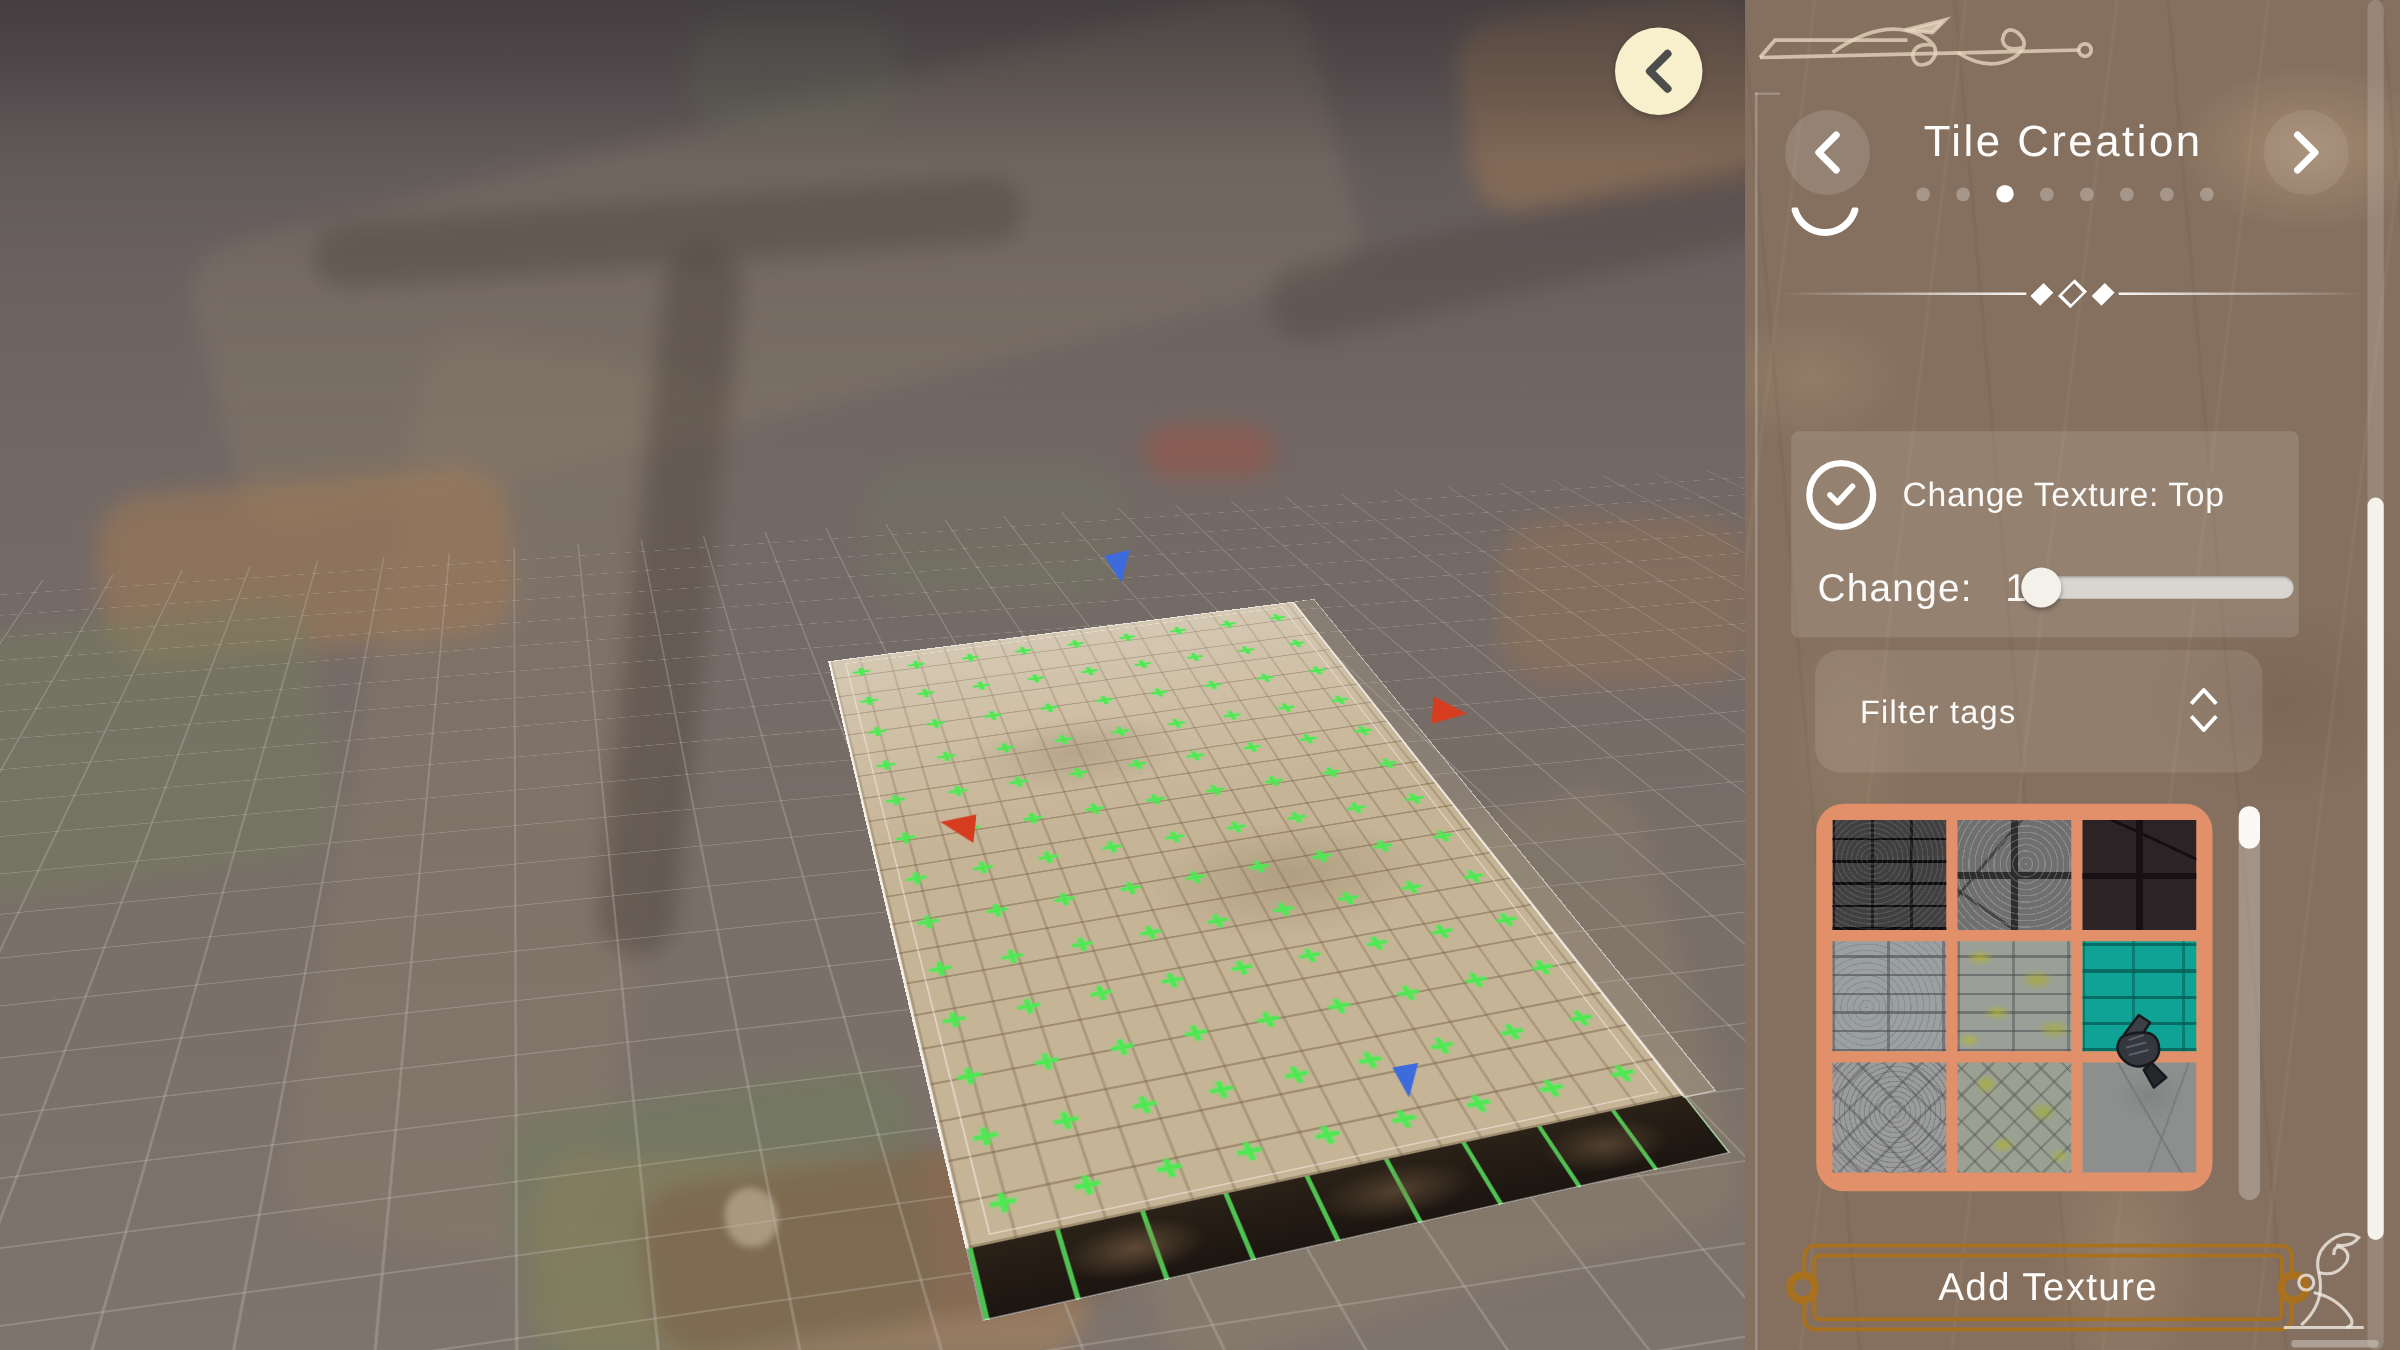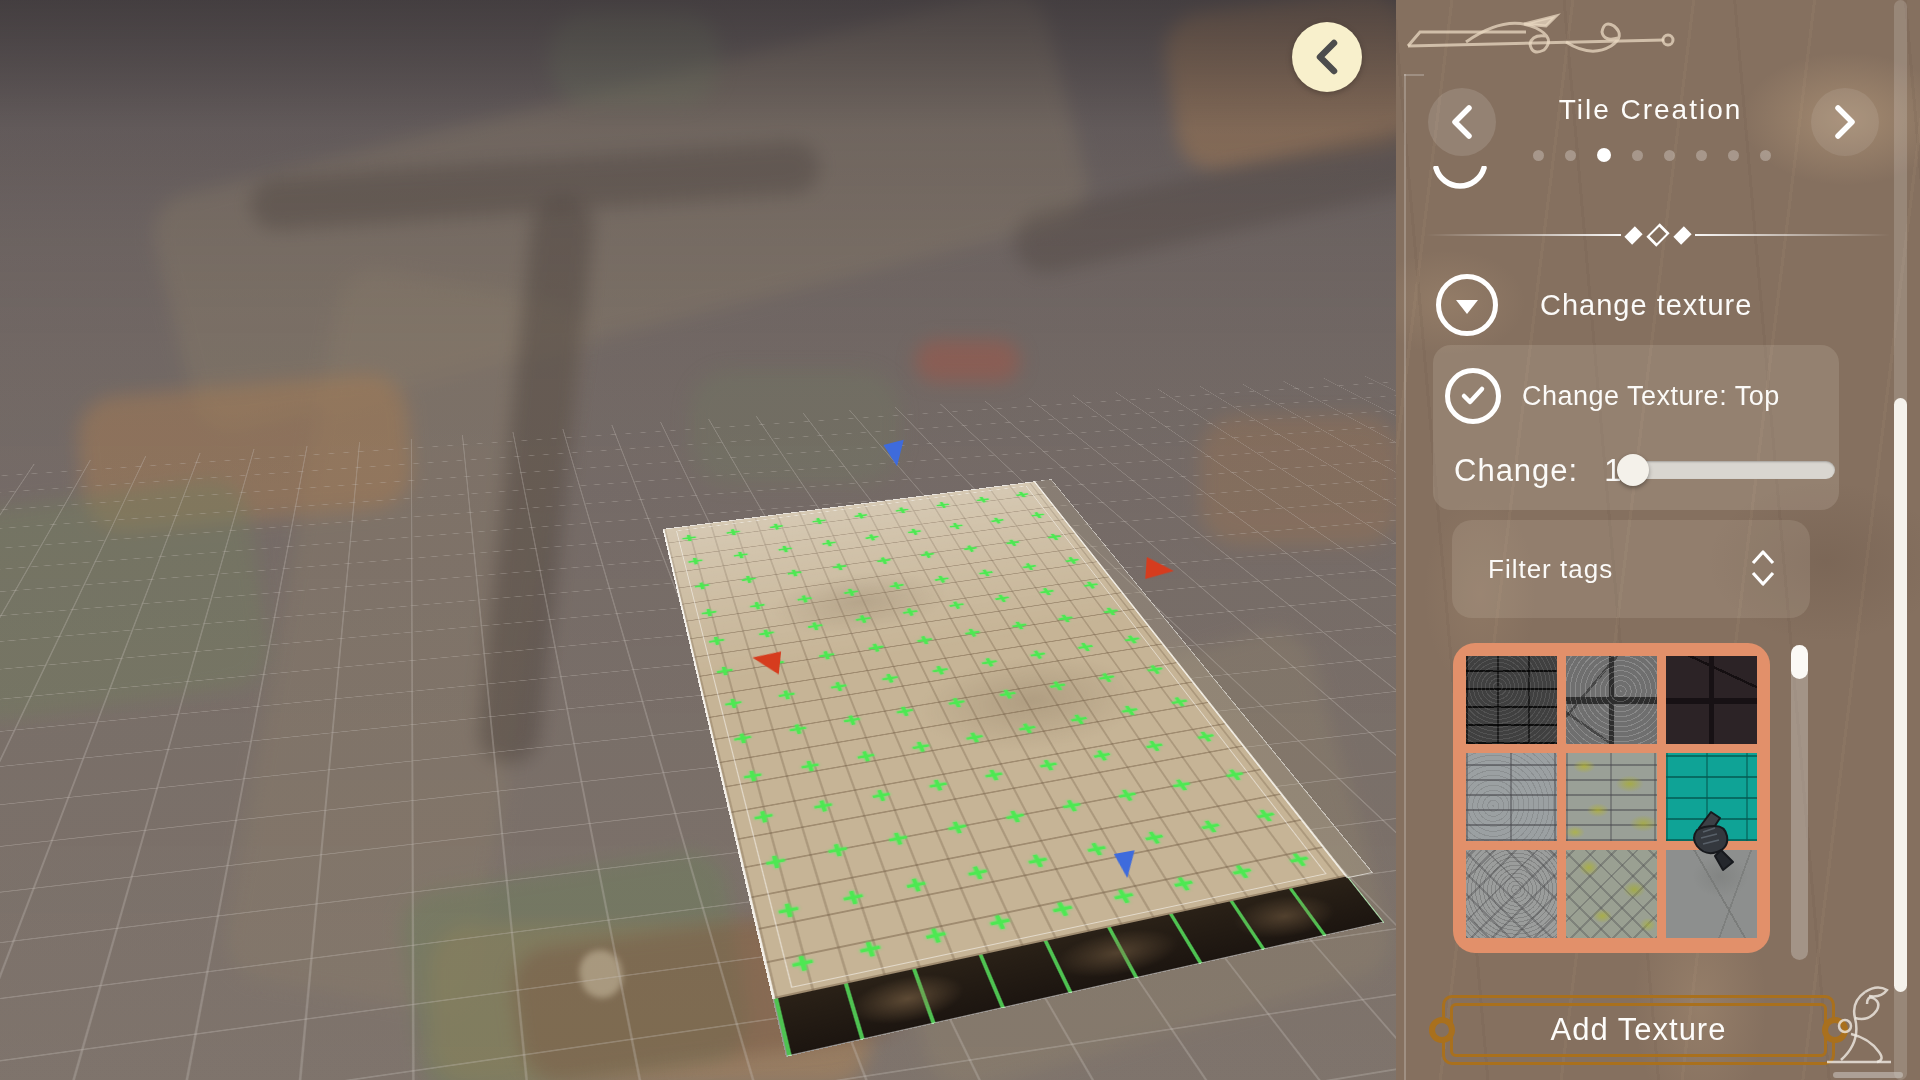--- a/index.html
+++ b/index.html
@@ -94,39 +94,39 @@
 
   .flourish-top { position:absolute; left:10px; top:6px; }
   .flourish-bottom { position:absolute; left:425px; top:982px; }
   .bottom-bar { position:absolute; left:437px; top:1072px; width:70px; height:6px; border-radius:3px; background:rgba(205,200,195,.55); }
 
   .nav-chevron { position:absolute; top:88px; width:68px; height:68px; border-radius:50%;
     display:flex; align-items:center; justify-content:center; cursor:pointer; }
   .nav-left  { left:32px;  background:rgba(255,255,255,.13); }
   .nav-right { left:415px; background:rgba(255,255,255,.09); }
   .panel-title { position:absolute; left:90px; right:105px; top:94px; text-align:center;
-    color:#fdfcfa; font-size:28px; letter-spacing:2px; }
+    color:#fdfcfa; font-size:35px; letter-spacing:2px; }
   .pager { position:absolute; left:0; right:12px; top:148px; display:flex; justify-content:center; align-items:center; gap:21px; }
   .dot { width:11px; height:11px; border-radius:50%; background:rgba(255,255,255,.28); cursor:pointer; }
   .dot.active { width:14px; height:14px; background:#ffffff; }
   .arc-fragment { position:absolute; left:37px; top:166px; }
 
   .divider { position:absolute; left:30px; right:30px; top:222px; height:26px; display:flex; align-items:center; }
   .div-line { flex:1; height:2px; }
   .div-line.l { background:linear-gradient(90deg, rgba(255,255,255,0), rgba(255,255,255,.95)); }
   .div-line.r { background:linear-gradient(270deg, rgba(255,255,255,0), rgba(255,255,255,.95)); }
   .diamond-solid { width:11px; height:11px; background:#fff; transform:rotate(45deg) scaleY(1.35); margin:0 7px; }
   .diamond-open  { width:14px; height:14px; border:2.5px solid #fff; transform:rotate(45deg) scaleY(1.35); margin:0 5px; }
 
   .row-change-texture { position:absolute; left:40px; top:272px; height:66px; display:flex; align-items:center; gap:42px; cursor:pointer; }
   .circle-icon { width:62px; height:62px; border-radius:50%; border:5px solid #fff; display:flex; align-items:center; justify-content:center; flex:none; }
   .tri-down { width:0; height:0; border-left:11px solid transparent; border-right:11px solid transparent; border-top:14px solid #fff; margin-top:3px; }
   .label-lg { color:#fbfaf8; font-size:29px; letter-spacing:1px; }
 
-  .light-box { position:absolute; left:37px; top:345px; width:406px; height:165px; border-radius:18px; background:rgba(255,244,232,.13); }
+  .light-box { position:absolute; left:37px; top:345px; width:406px; height:165px; border-radius:6px; background:rgba(255,244,232,.13); }
   .row-check { position:absolute; left:12px; top:23px; display:flex; align-items:center; gap:21px; cursor:pointer; }
   .circle-check { width:56px; height:56px; border-radius:50%; border:5px solid #fff; display:flex; align-items:center; justify-content:center; flex:none; }
   .label-md { color:#fbfaf8; font-size:27px; letter-spacing:.5px; }
   .row-tiling { position:absolute; left:21px; top:108px; display:flex; align-items:center; }
   .tiling-label { color:#fbfaf8; font-size:31px; letter-spacing:1px; }
   .tiling-value { color:#fbfaf8; font-size:31px; margin-left:26px; }
   .slider { position:absolute; left:165px; top:8px; width:216px; height:18px; border-radius:9px;
     background:#d9d6d0; box-shadow:inset 0 1px 2px rgba(0,0,0,.25); cursor:pointer; }
   .slider-knob { position:absolute; left:-2px; top:-7px; width:32px; height:32px; border-radius:50%;
     background:#f4f1ea; box-shadow:0 2px 4px rgba(0,0,0,.35); cursor:pointer; }
@@ -417,26 +417,20 @@
     </svg>
 
     <div class="divider">
       <div class="div-line l"></div>
       <div class="diamond-solid"></div>
       <div class="diamond-open"></div>
       <div class="diamond-solid"></div>
       <div class="div-line r"></div>
     </div>
 
-    <div class="row-change-texture">
-      <div class="circle-icon">
-        <div class="tri-down"></div>
-      </div>
-      <div class="label-lg">Change texture</div>
-    </div>
 
     <div class="light-box">
       <div class="row-check">
         <div class="circle-check">
           <svg width="26" height="22" viewBox="0 0 26 22">
             <polyline points="4,11 10,17 22,4" fill="none" stroke="#ffffff" stroke-width="4.5" stroke-linecap="round" stroke-linejoin="round"></polyline>
           </svg>
         </div>
         <div class="label-md">Change Texture: Top</div>
       </div>

